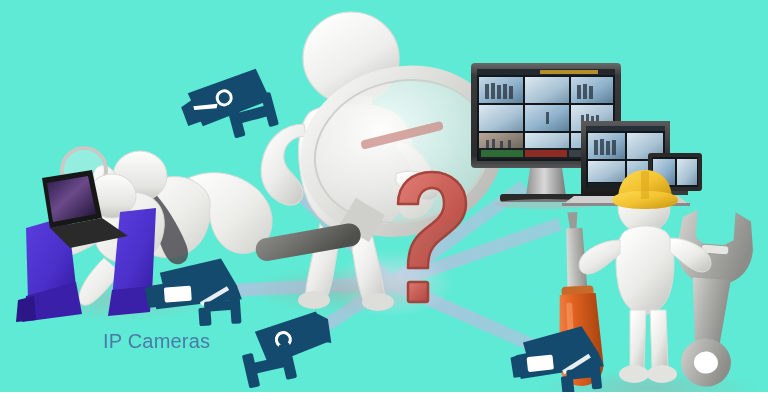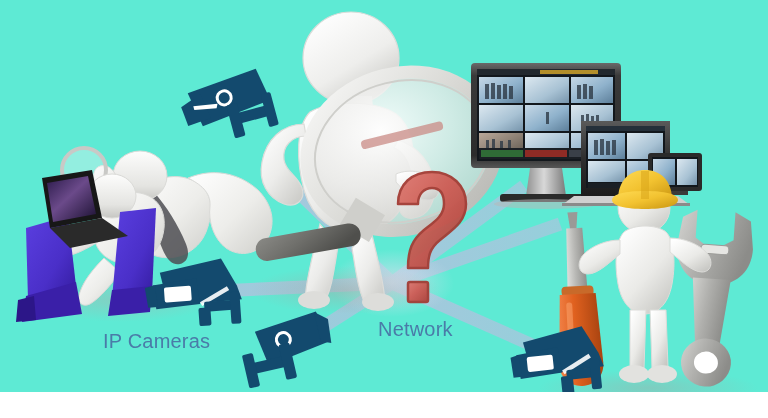--- a/index.html
+++ b/index.html
@@ -438,15 +438,14 @@
       <path d="M0 24 L8 22 L10 44 L1 44 Z" fill="#134a6e"></path>
       <path d="M50 42 L78 28 L80 32 L52 46 Z" fill="#ffffff" opacity="0.9"></path>
       <rect x="54" y="42" width="28" height="10" rx="2" fill="#134a6e"></rect>
       <rect x="78" y="34" width="10" height="30" rx="2" fill="#134a6e"></rect>
       <rect x="48" y="48" width="12" height="18" rx="2" fill="#134a6e"></rect>
     </g>
   </svg>
 
   <div class="lbl" id="label-ip-cameras">IP Cameras</div>
 
-  <div class="lbl" id="label-network">Network</div>
 
 </div>
 
 </body></html>

